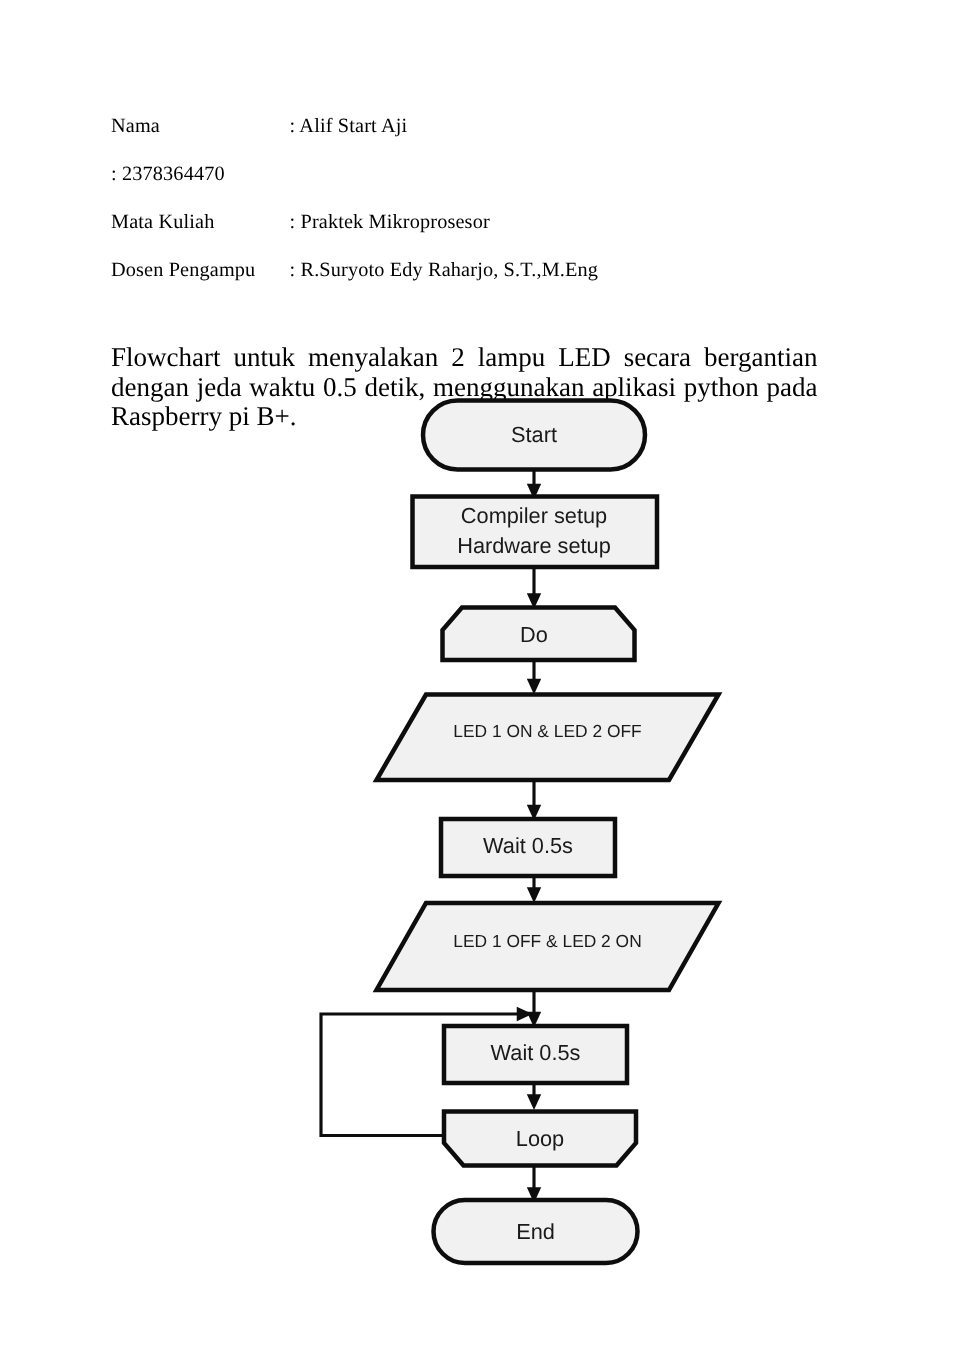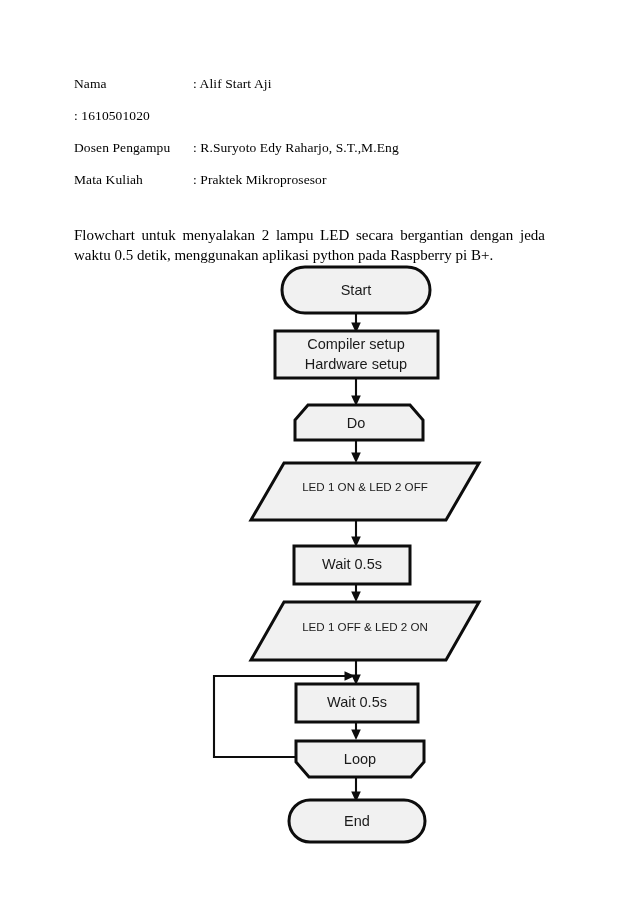--- a/index.html
+++ b/index.html
@@ -44,21 +44,21 @@
     flex: 1 1 auto;
     letter-spacing: 0.1px;
   }
 
   
   #intro-paragraph {
     position: absolute;
     left: 74px;
     top: 211px;
     width: 471px;
-    font-size: 15px;
+    font-size: 18px;
     line-height: 19.5px;
     text-align: justify;
     text-justify: inter-word;
   }
 
   
   #flowchart {
     position: absolute;
     left: 0;
     top: 252px;
@@ -101,31 +101,31 @@
 <div id="page">
 
   <div id="meta-block">
 
     <div class="meta-row">
       <span class="meta-label">Nama</span>
       <span class="meta-value">: Alif  Start  Aji</span>
     </div>
 
     <div class="meta-row">
-      <span class="meta-value">: 1610501020</span>
+      <span class="meta-value">: 2378364470</span>
+    </div>
+
+    <div class="meta-row">
+      <span class="meta-label">Mata Kuliah</span>
+      <span class="meta-value">: Praktek  Mikroprosesor</span>
     </div>
 
     <div class="meta-row">
       <span class="meta-label">Dosen Pengampu</span>
       <span class="meta-value">: R.Suryoto  Edy Raharjo, S.T.,M.Eng</span>
-    </div>
-
-    <div class="meta-row">
-      <span class="meta-label">Mata Kuliah</span>
-      <span class="meta-value">: Praktek  Mikroprosesor</span>
     </div>
 
   </div>
 
   <p id="intro-paragraph">Flowchart  untuk  menyalakan  2 lampu  LED  secara bergantian  dengan  jeda waktu 0.5 detik, menggunakan  aplikasi  python  pada Raspberry  pi B+.</p>
 
   <div id="flowchart">
     <svg width="638" height="610" viewBox="0 0 638 610" xmlns="http://www.w3.org/2000/svg">
 
       <g>

